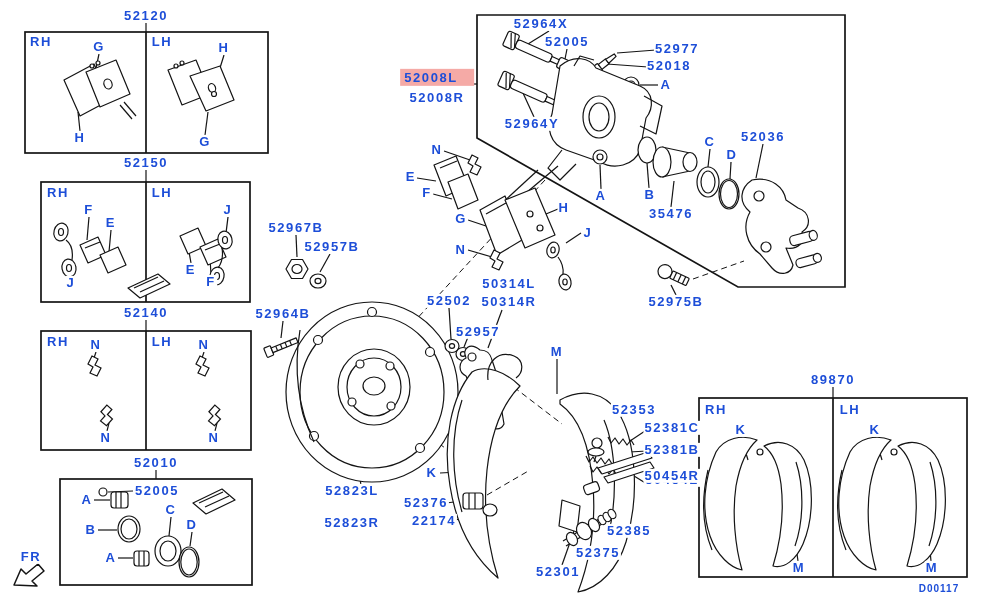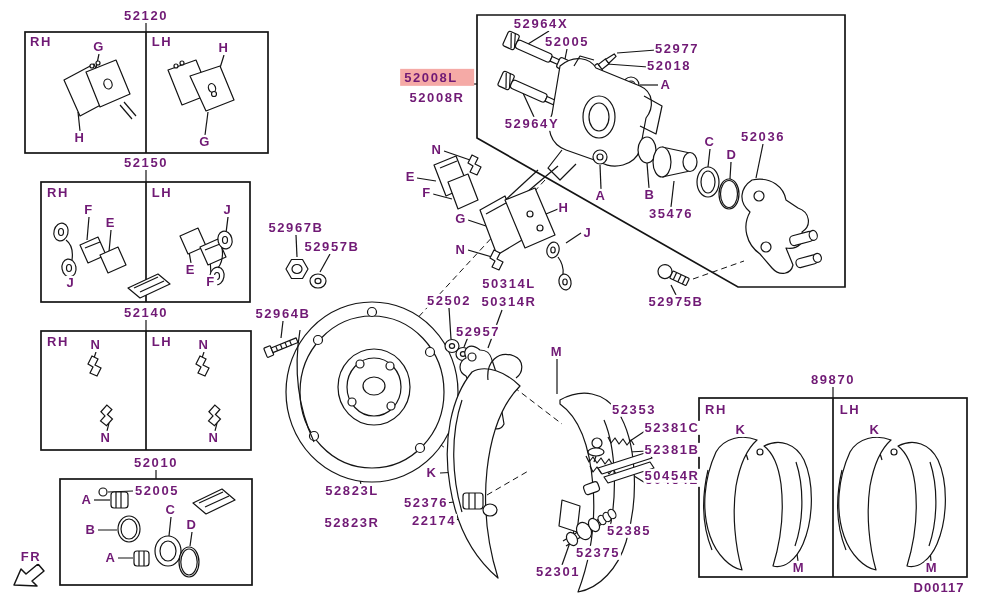--- a/index.html
+++ b/index.html
@@ -1,22 +1,22 @@
 <!DOCTYPE html>
 <html><head>
 <meta charset="utf-8">
 <style>
   html,body{margin:0;padding:0;background:#fff;}
   .stage{position:relative;width:1000px;height:595px;background:#ffffff;overflow:hidden;
-         font-family:"Liberation Sans","DejaVu Sans",sans-serif;color:#701a75;border-radius:28px;}
+         font-family:"Liberation Sans","DejaVu Sans",sans-serif;color:#1d4ed8;}
   .stage svg{position:absolute;left:0;top:0;}
   .lbl{position:absolute;transform:translate(-50%,-50%);font-weight:700;font-size:13px;
        letter-spacing:1.6px;white-space:nowrap;z-index:5;background:#fff;padding:0 1px;line-height:1.1;}
   .lbl.nobg{background:transparent;}
-  .lbl.small{font-size:13px;letter-spacing:1px;}
+  .lbl.small{font-size:10px;letter-spacing:1px;}
   .hl{background:#f5aaa6;padding:1px 16px 1px 4px;}
 </style>
 </head>
 <body>
 
 <div class="stage">
 
 <svg width="1000" height="595" viewBox="0 0 1000 595">
   <defs>
     <path id="clipg" d="M0,8 l4,-8 l6,3 l-3,6 l6,3 l-4,8 l-7,-3 l3,-6 z"></path>

